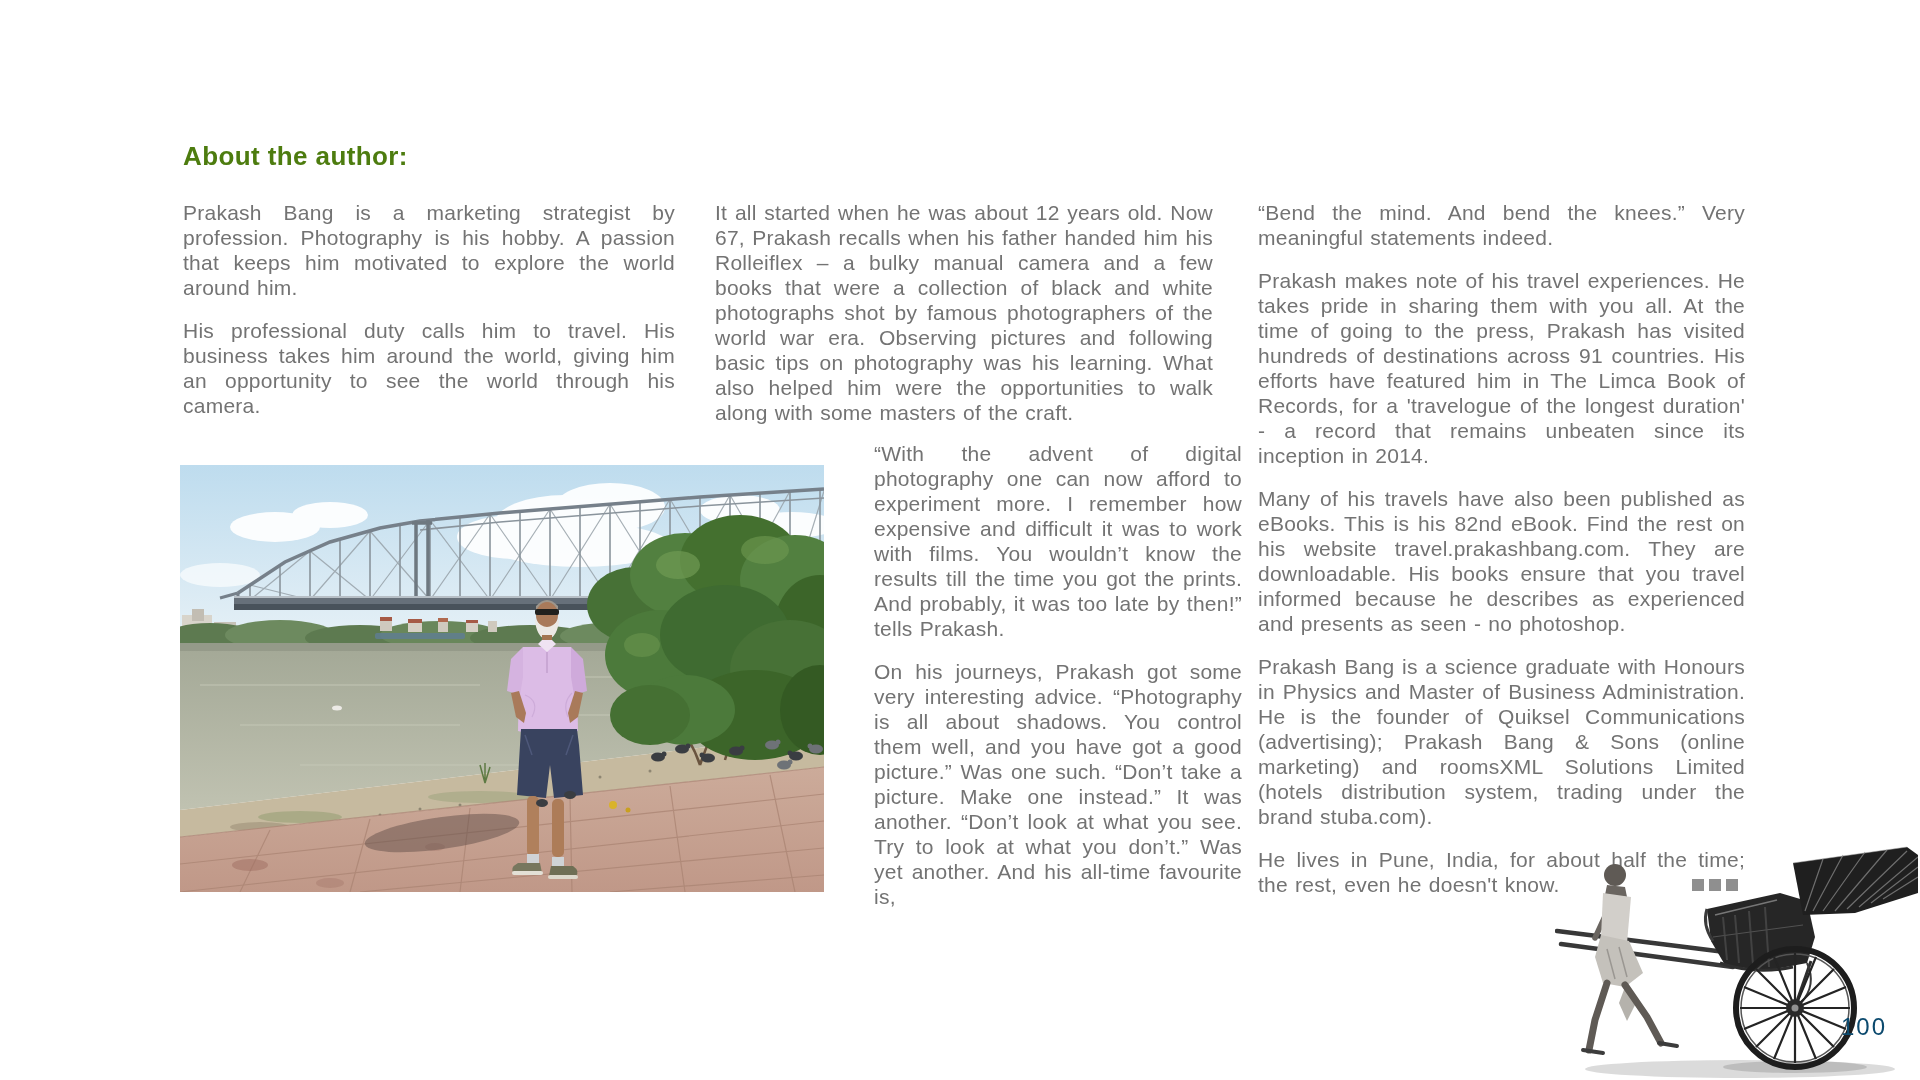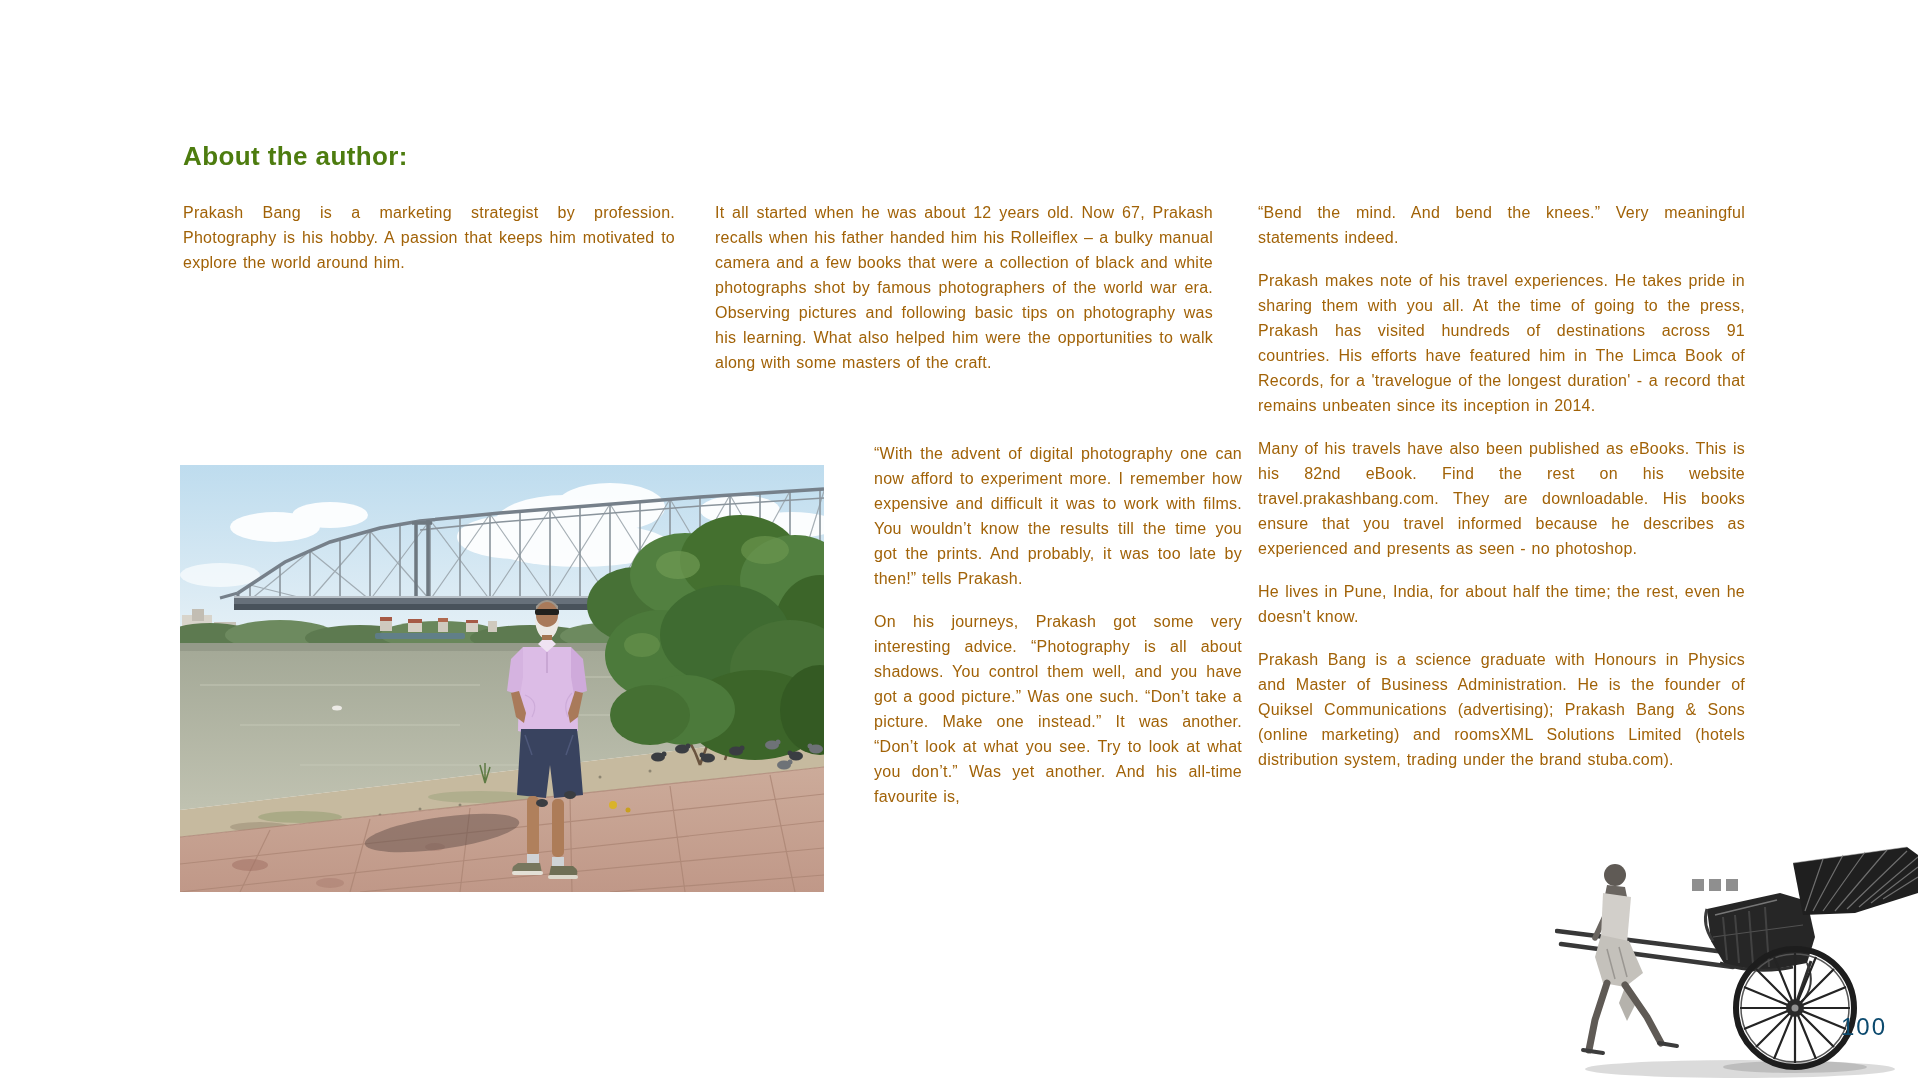--- a/index.html
+++ b/index.html
@@ -5,55 +5,56 @@
   html,body{margin:0;padding:0;background:#ffffff;}
   #canvas{position:relative;width:1920px;height:1080px;background:#ffffff;overflow:hidden;
           font-family:"Liberation Sans",sans-serif;color:#3e3e3e;}
   .page-title{position:absolute;left:183px;top:141px;font-size:26px;font-weight:700;
               color:#4d7c0f;letter-spacing:.4px;}
   .col{position:absolute;top:200px;}
   #col1{left:183px;width:492px;}
   #col2{left:715px;width:498px;}
   #col2b{position:absolute;left:846px;top:441px;width:368px;margin-left:28px;}
   #col3{left:1258px;width:487px;}
-  .col p,#col2b p{margin:0 0 18px 0;text-align:justify;font-size:16px;line-height:25px;
-     letter-spacing:.25px;word-spacing:1px;color:#a16207;}
+  .col p,#col2b p{margin:0 0 18px 0;text-align:justify;font-size:21px;line-height:25px;
+     letter-spacing:.25px;word-spacing:1px;color:#737373;}
   #photo{position:absolute;left:180px;top:465px;width:644px;height:427px;}
   #rickshaw{position:absolute;left:1555px;top:845px;width:363px;height:235px;}
   #dots{position:absolute;left:1692px;top:879px;display:flex;gap:5px;}
   #dots .dot{width:12px;height:12px;background:#8f8f8f;}
   #page-number{position:absolute;left:1841px;top:1013px;font-size:24px;color:#0c4a6e;
                letter-spacing:2px;}
 </style>
 </head>
 <body>
 
 <div id="canvas">
 
   <div class="page-title">About the author:</div>
 
   <div class="col" id="col1">
     <p>Prakash Bang is a marketing strategist by profession. Photography is his hobby. A passion that keeps him motivated to explore the world around him.</p>
+    <p>His professional duty calls him to travel. His business takes him around the world, giving him an opportunity to see the world through his camera.</p>
   </div>
 
   <div class="col" id="col2">
     <p>It all started when he was about 12 years old. Now 67, Prakash recalls when his father handed him his Rolleiflex – a bulky manual camera and a few books that were a collection of black and white photographs shot by famous photographers of the world war era. Observing pictures and following basic tips on photography was his learning. What also helped him were the opportunities to walk along with some masters of the craft.</p>
   </div>
 
   <div id="col2b">
     <p>“With the advent of digital photography one can now afford to experiment more. I remember how expensive and difficult it was to work with films. You wouldn’t know the results till the time you got the prints. And probably, it was too late by then!” tells Prakash.</p>
     <p>On his journeys, Prakash got some very interesting advice. “Photography is all about shadows. You control them well, and you have got a good picture.” Was one such. “Don’t take a picture. Make one instead.” It was another. “Don’t look at what you see. Try to look at what you don’t.” Was yet another. And his all-time favourite is,</p>
   </div>
 
   <div class="col" id="col3">
     <p>“Bend the mind. And bend the knees.” Very meaningful statements indeed.</p>
     <p>Prakash makes note of his travel experiences. He takes pride in sharing them with you all. At the time of going to the press, Prakash has visited hundreds of destinations across 91 countries. His efforts have featured him in The Limca Book of Records, for a 'travelogue of the longest duration' - a record that remains unbeaten since its inception in 2014.</p>
     <p>Many of his travels have also been published as eBooks. This is his 82nd eBook. Find the rest on his website travel.prakashbang.com. They are downloadable. His books ensure that you travel informed because he describes as experienced and presents as seen - no photoshop.</p>
+    <p>Prakash Bang is a science graduate with Honours in Physics and Master of Business Administration. He is the founder of Quiksel Communications (advertising); Prakash Bang &amp; Sons (online marketing) and roomsXML Solutions Limited (hotels distribution system, trading under the brand stuba.com).</p>
     <p>He lives in Pune, India, for about half the time; the rest, even he doesn't know.</p>
-    <p>Prakash Bang is a science graduate with Honours in Physics and Master of Business Administration. He is the founder of Quiksel Communications (advertising); Prakash Bang &amp; Sons (online marketing) and roomsXML Solutions Limited (hotels distribution system, trading under the brand stuba.com).</p>
   </div>
 
   <svg id="photo" viewBox="0 0 644 427" role="img">
     <defs>
       <linearGradient id="sky" x1="0" y1="0" x2="0" y2="1">
         <stop offset="0" stop-color="#bedcee"></stop>
           <stop offset="1" stop-color="#e9f2f7"></stop>
       </linearGradient>
       <linearGradient id="water" x1="0" y1="0" x2="0" y2="1">
         <stop offset="0" stop-color="#a3a896"></stop>

